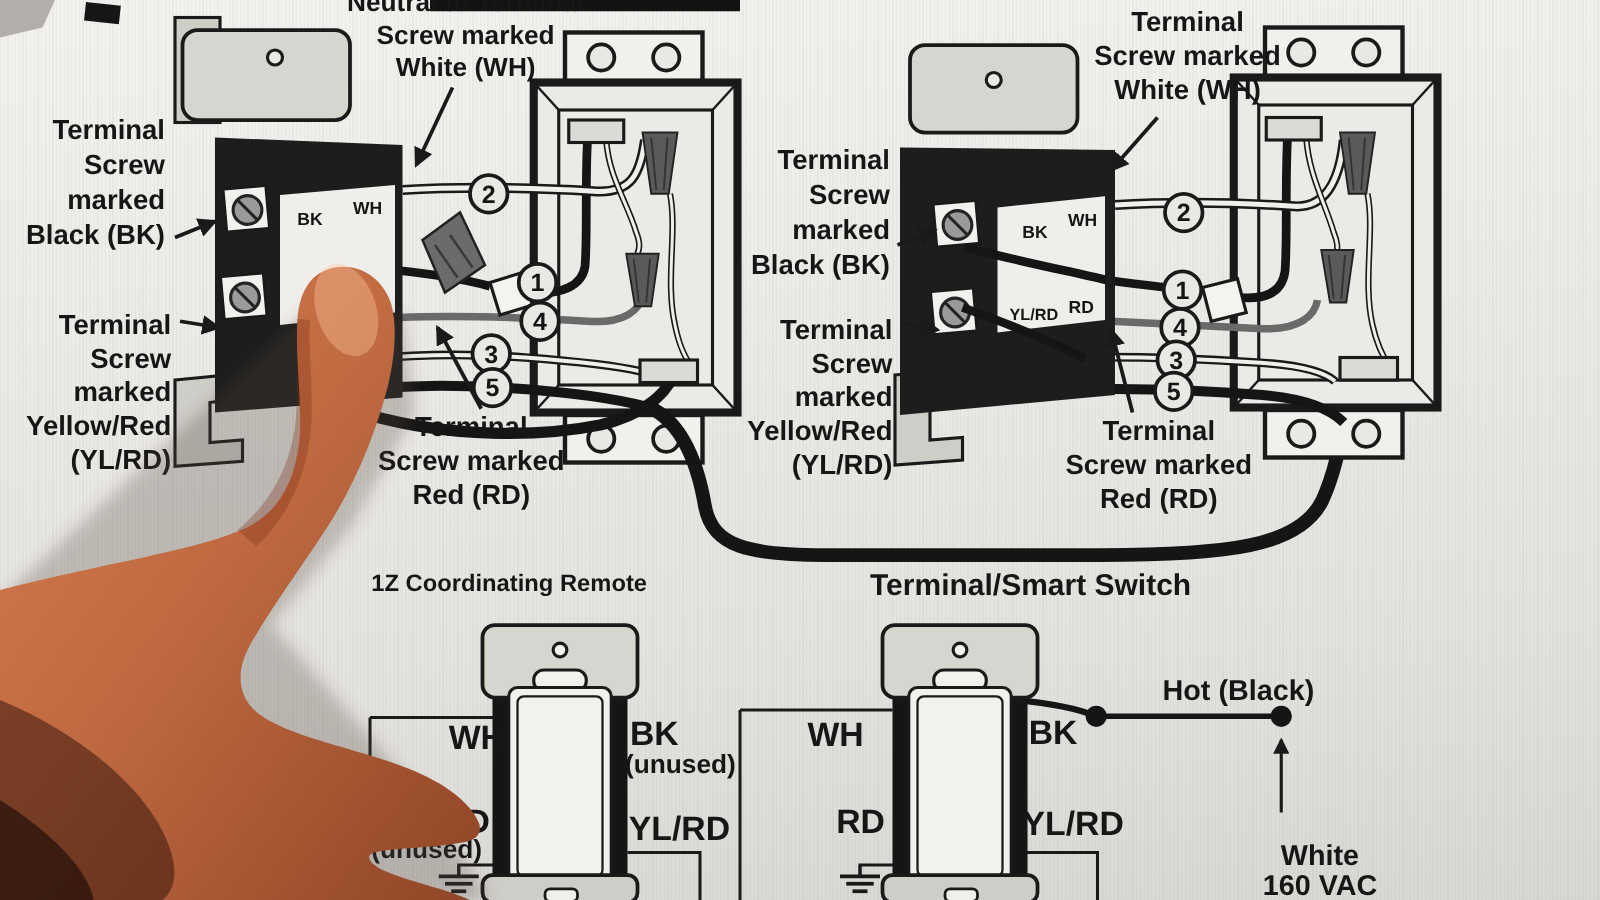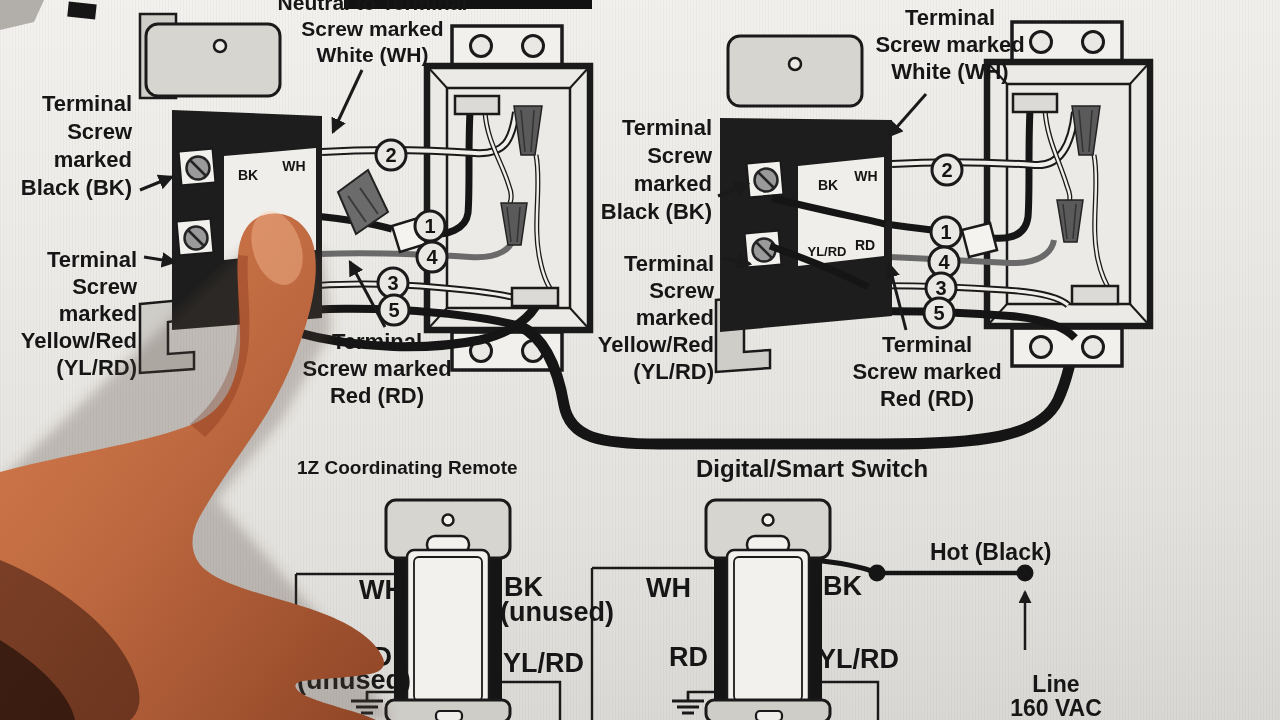--- a/index.html
+++ b/index.html
@@ -14,21 +14,21 @@
   .lbl{position:absolute;font-weight:bold;color:#161616;}
   .lbl span{display:block;}
   .ctr{text-align:center;}
   .rgt{text-align:right;}
   .t21{font-size:21px;line-height:26px;}
   .t22{font-size:22px;line-height:27px;}
   .t22b{font-size:22px;line-height:28px;}
   .t25{font-size:19px;line-height:28px;}
   .t24{font-size:24px;line-height:27px;}
   .t27{font-size:27px;line-height:28px;}
-  .t21s{font-size:27px;line-height:22px;text-align:center;}
+  .t21s{font-size:21px;line-height:22px;text-align:center;}
   .t23{font-size:23px;line-height:24px;margin-left:44px;}
   svg text{font-family:"Liberation Sans",sans-serif;font-weight:bold;fill:#141414;}
 </style>
 </head>
 <body>
 
 <div class="stage">
 
 <svg class="art" width="1280" height="720" viewBox="0 0 1280 720">
   <defs>
@@ -331,37 +331,37 @@
     <span>Yellow/Red</span>
     <span>(YL/RD)</span>
   </div>
   <div class="lbl ctr t22" style="left:847px;top:331px;width:160px;">
     <span>Terminal</span>
     <span>Screw marked</span>
     <span>Red (RD)</span>
   </div>
 
   <div class="lbl t25" style="left:297px;top:454px;">1Z Coordinating Remote</div>
-  <div class="lbl t24" style="left:696px;top:455px;">Digital/Smart Switch</div>
+  <div class="lbl t24" style="left:696px;top:455px;">Terminal/Smart Switch</div>
 
   <div class="lbl rgt t27" style="left:330px;top:576px;width:74px;">WH</div>
   <div class="lbl t27" style="left:504px;top:573px;">BK</div>
   <div class="lbl t21s" style="left:500px;top:601px;">(unused)</div>
   <div class="lbl rgt t27" style="left:334px;top:643px;width:58px;">RD</div>
   <div class="lbl t21s" style="left:297px;top:669px;">(unused)</div>
   <div class="lbl t27" style="left:503px;top:649px;">YL/RD</div>
 
   <div class="lbl t27" style="left:646px;top:574px;">WH</div>
   <div class="lbl t27" style="left:823px;top:572px;">BK</div>
   <div class="lbl t27" style="left:669px;top:643px;">RD</div>
   <div class="lbl t27" style="left:818px;top:645px;">YL/RD</div>
 
   <div class="lbl t23" style="left:886px;top:540px;">Hot (Black)</div>
   <div class="lbl ctr t23" style="left:952px;top:672px;width:120px;">
-    <span>Line</span>
+    <span>White</span>
     <span>160 VAC</span>
   </div>
 </div>
 
 <svg class="fingerlayer" width="1280" height="720" viewBox="0 0 1280 720">
   <path d="M 250,245 L 322,252 L 332,330 L 282,420 L 217,500 L 340,640 L 392,720 L 0,720 L 0,480 Z" fill="rgba(80,70,62,0.28)" filter="url(#softF)"></path>
   <defs>
         <filter id="softF">
           <feGaussianBlur stdDeviation="6"></feGaussianBlur>
         </filter>

